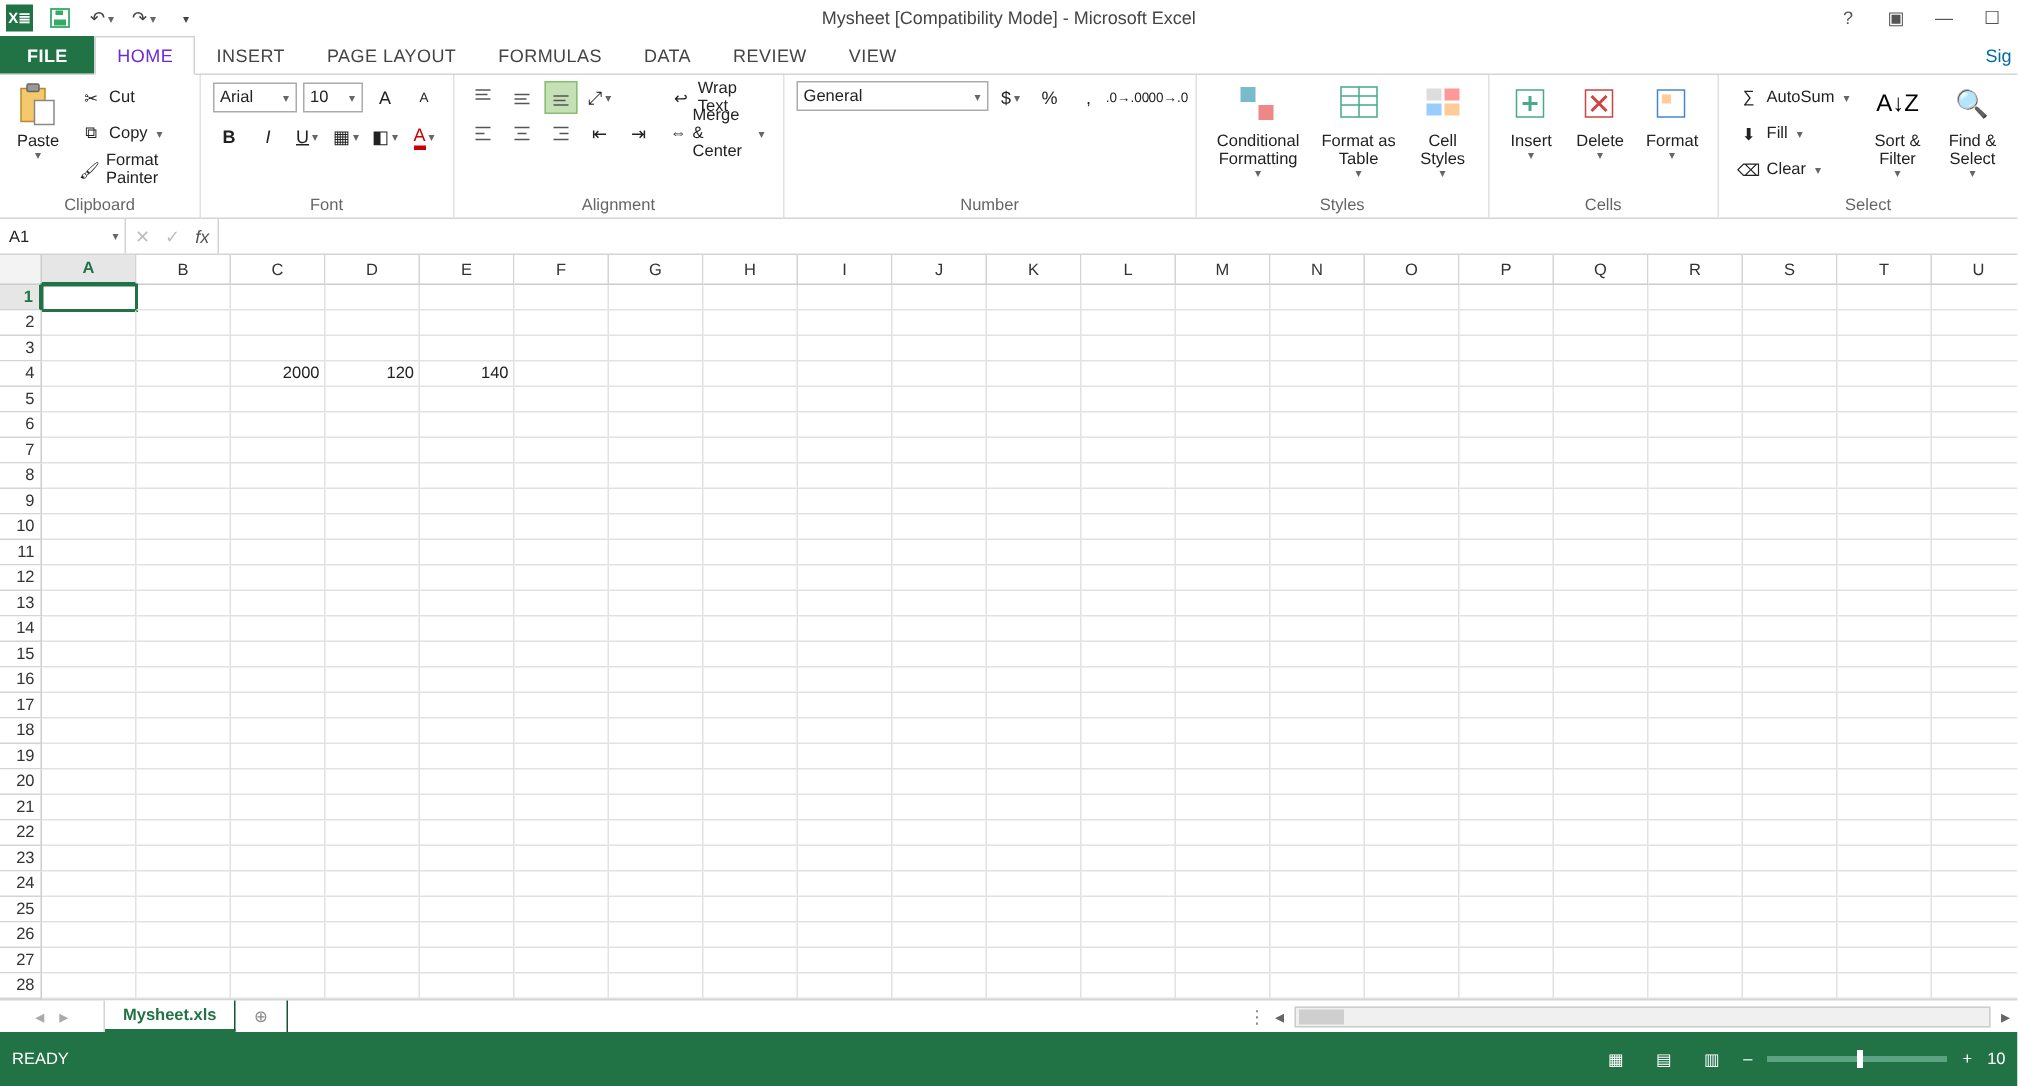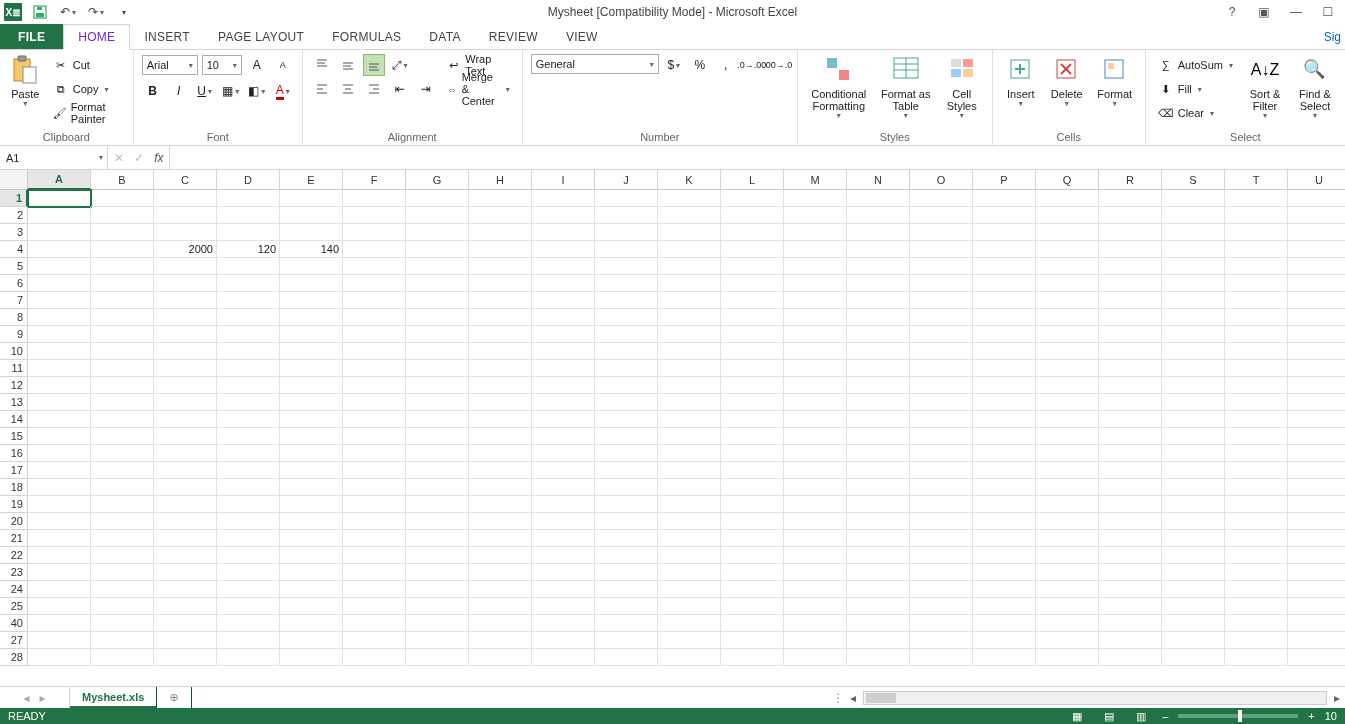--- a/index.html
+++ b/index.html
@@ -35,21 +35,21 @@
   .dd-caret::after { content: "▾"; font-size: 8px; color: #666; margin-left: 2px; }
   .sel { border: 1px solid #ababab; background: #fff; height: 20px; display:flex; align-items:center; padding: 0 4px; font-size: 11px; cursor: pointer; }
   .sel .caret { margin-left: auto; font-size: 8px; color:#666; }
   .toolbar-row { display:flex; gap:4px; align-items:center; }
   .tb { width:22px; height:22px; display:flex; align-items:center; justify-content:center; cursor:pointer; border:1px solid transparent; }
   .tb.active { background:#c5e0b4; border:1px solid #86bf72; }
   .tb svg { pointer-events:none; }
 
   
   .fbar { height: 24px; border-bottom: 1px solid #d4d4d4; display:flex; align-items:stretch; }
-  .namebox { width: 108px; border-right:1px solid #d4d4d4; display:flex; align-items:center; padding:0 6px; font-size:11px; position:relative; }
+  .namebox { width: 84px; border-right:1px solid #d4d4d4; display:flex; align-items:center; padding:0 6px; font-size:11px; position:relative; }
   .namebox .caret { position:absolute; right:4px; font-size:8px; color:#666; }
   .fbbtns { display:flex; align-items:center; border-right:1px solid #d4d4d4; padding: 0 6px; gap:10px; color:#bfbfbf; }
   .fbbtns .fx { font-style: italic; color:#555; }
   .formula-input { flex:1; padding:0 6px; display:flex; align-items:center; font-size:11px; }
 
   
   .grid-wrap { flex:1; display:flex; overflow:hidden; position:relative; }
   .corner { width:28px; height:20px; border-right:1px solid #ccc; border-bottom:1px solid #ccc; background:#f3f3f3; }
   .colheads { display:flex; }
   .colhead { width:63px; height:20px; border-right:1px solid #d4d4d4; border-bottom:1px solid #ccc; background:#fff; display:flex; align-items:center; justify-content:center; font-size:11px; color:#333; cursor:pointer; }
@@ -68,21 +68,21 @@
   .stnav { width:70px; display:flex; align-items:center; justify-content:center; gap:10px; color:#aaa; border-right:1px solid #d4d4d4; }
   .stab { padding:0 12px; display:flex; align-items:center; border-right:1px solid #14532d; font-size:11px; cursor:pointer; }
   .stab.active { border-bottom:2px solid #217346; color:#217346; font-weight:600; background:#fff; }
   .stab.new { color:#888; }
   .sheettabs .hscroll { margin-left:auto; width:500px; display:flex; align-items:center; }
   .scrollbar { height:14px; background:#f0f0f0; border:1px solid #ccc; flex:1; position:relative; margin:0 2px; }
   .scrollbar .thumb { position:absolute; left:2px; top:1px; bottom:1px; width:30px; background:#cfcfcf; }
   .scrollbtn { width:16px; height:16px; display:flex; align-items:center; justify-content:center; color:#666; cursor:pointer; }
 
   
-  .status { height:16px; background:#217346; color:#fff; display:flex; align-items:center; padding:0 8px; font-size:11px; }
+  .status { height:36px; background:#217346; color:#fff; display:flex; align-items:center; padding:0 8px; font-size:11px; }
   .status .right { margin-left:auto; display:flex; align-items:center; gap:10px; }
   .viewbtn { width:22px; height:18px; display:flex; align-items:center; justify-content:center; cursor:pointer; }
   .zoomslider { width:120px; height:4px; background:#5ba381; position:relative; }
   .zoomslider .th { position:absolute; left:50%; top:-4px; width:4px; height:12px; background:#fff; }
 </style>
 </head>
 <body>
 
 <div class="titlebar">
   <div class="qat">
@@ -1039,21 +1039,21 @@
           <div class="cell"></div>
           <div class="cell"></div>
           <div class="cell"></div>
           <div class="cell"></div>
           <div class="cell"></div>
           <div class="cell"></div>
           <div class="cell"></div>
           <div class="cell"></div>
         </div>
         <div class="row">
-          <div class="rowhead">40</div>
+          <div class="rowhead">26</div>
           <div class="cell"></div>
           <div class="cell"></div>
           <div class="cell"></div>
           <div class="cell"></div>
           <div class="cell"></div>
           <div class="cell"></div>
           <div class="cell"></div>
           <div class="cell"></div>
           <div class="cell"></div>
           <div class="cell"></div>

